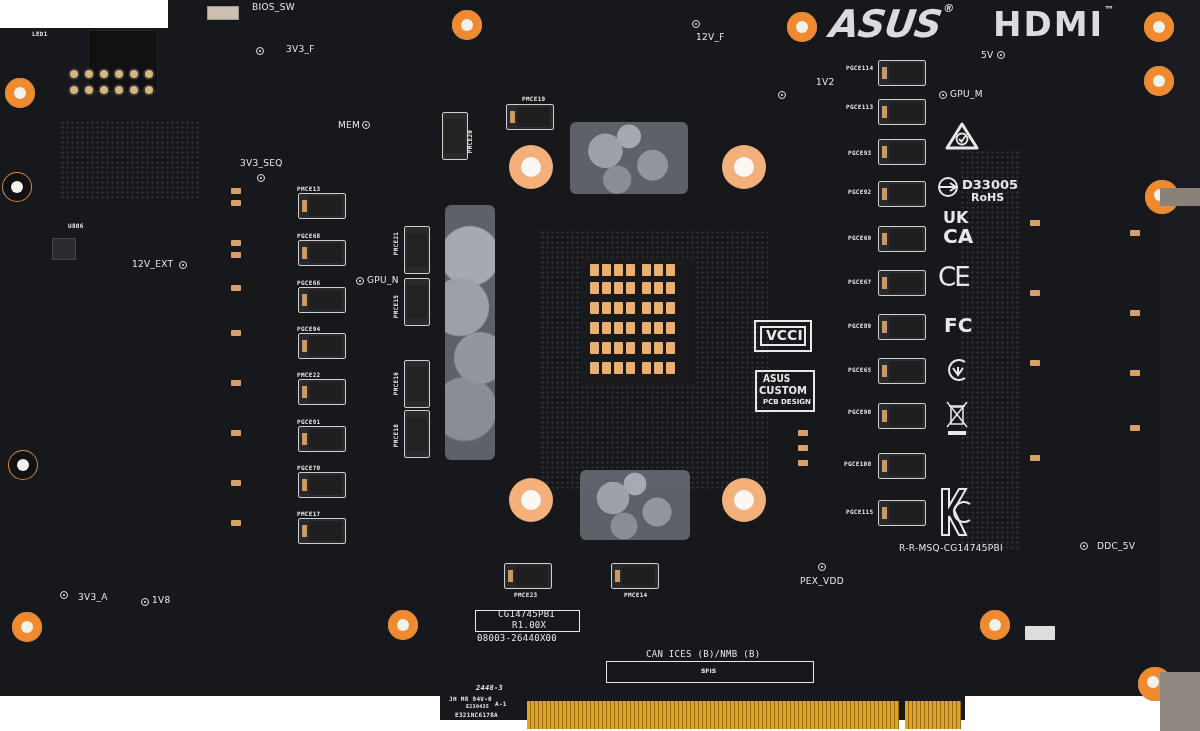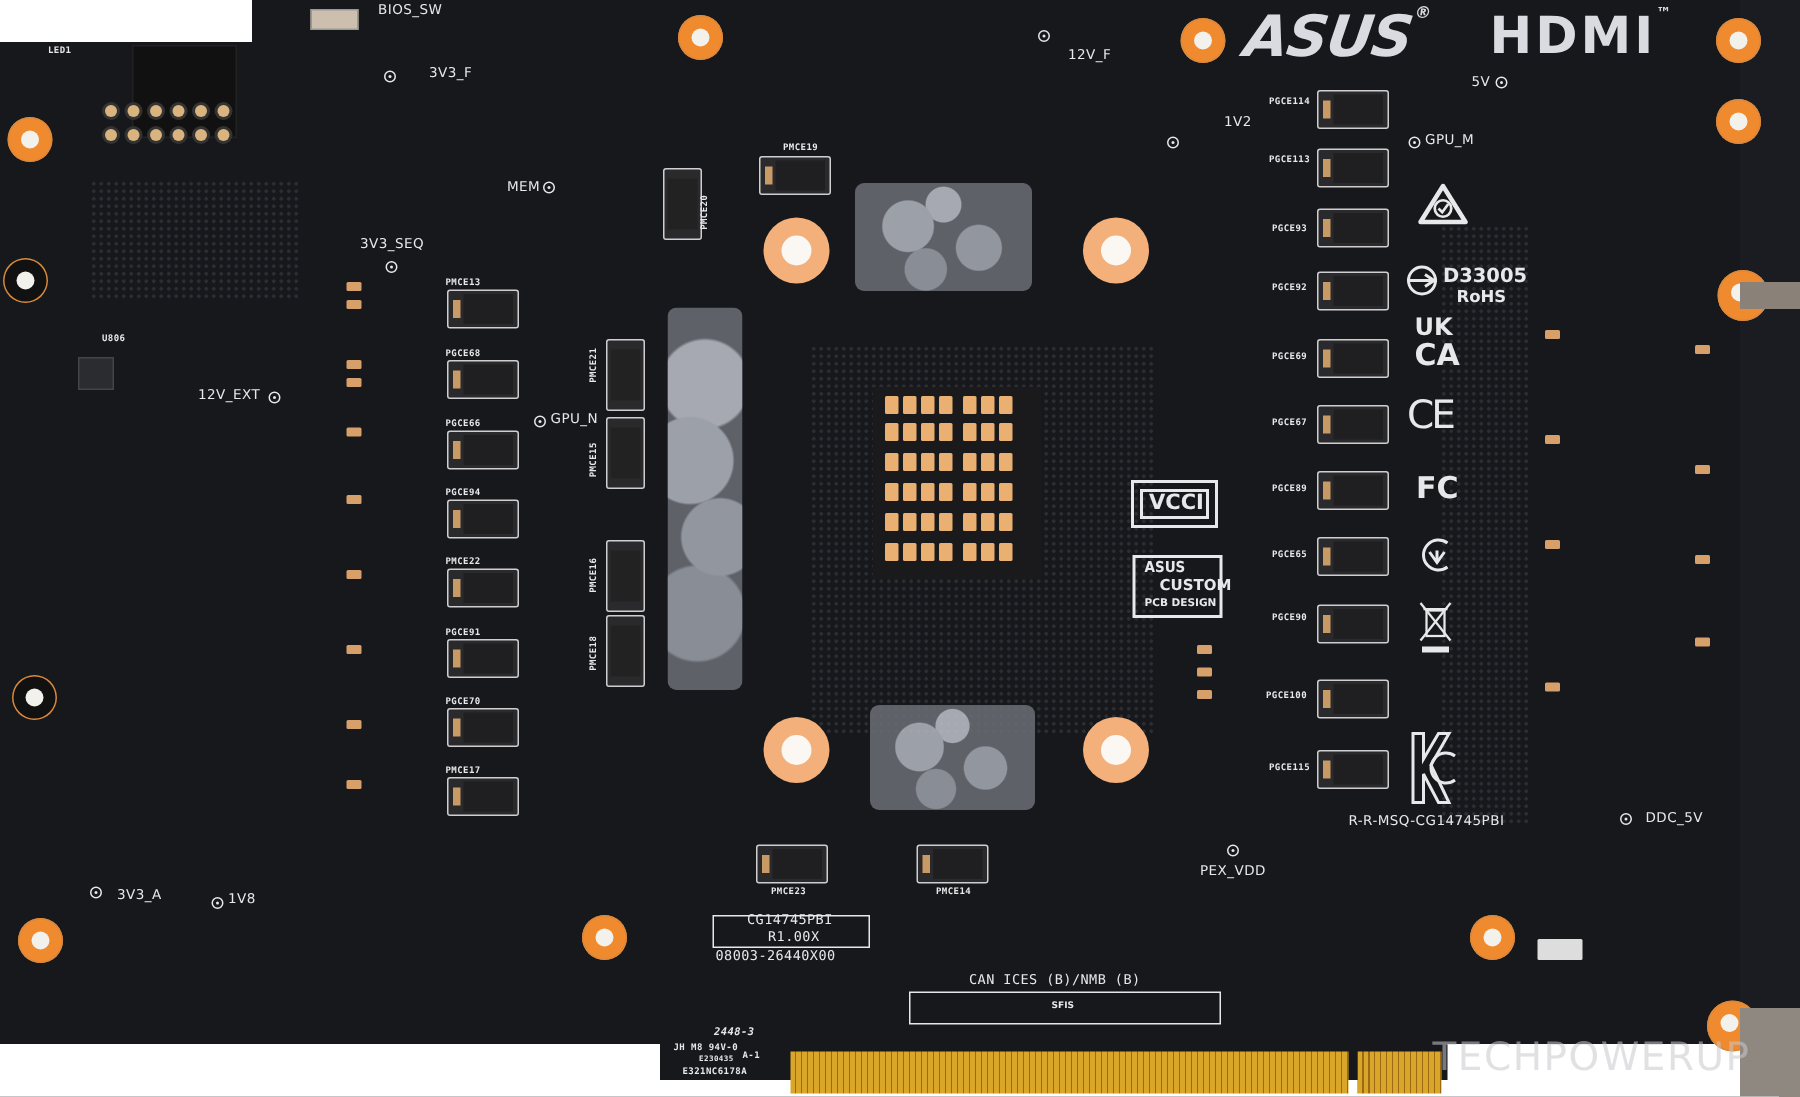--- a/index.html
+++ b/index.html
@@ -63,21 +63,21 @@
   <div class="pin" style="left:130px;top:86px;"></div>
   <div class="pin" style="left:145px;top:86px;"></div>
 
   <div class="silk sm" style="left:32px;top:30px;">LED1</div>
   <div class="box" style="left:207px;top:6px;width:32px;height:14px;background:#cdbfae;border-color:#999;"></div>
   <div class="silk md" style="left:252px;top:2px;">BIOS_SW</div>
   <div class="tp" style="left:256px;top:47px;"></div>
   <div class="silk md" style="left:286px;top:44px;">3V3_F</div>
 
   <div class="tp" style="left:692px;top:20px;"></div>
-  <div class="silk md" style="left:712px;top:32px;">12V_F</div>
+  <div class="silk md" style="left:696px;top:32px;">12V_F</div>
   <div class="silk md" style="left:775px;top:77px;margin-left:41px;">1V2</div>
   <div class="tp" style="left:778px;top:91px;"></div>
 
   <div class="logo" style="left:830px;top:2px;font-size:38px;letter-spacing:-1px;transform:skewX(-8deg);">
     <span>ASUS</span><span style="font-size:11px;vertical-align:top;font-style:normal;">®</span>
   </div>
   <div class="logo" style="left:993px;top:4px;font-size:34px;font-style:normal;letter-spacing:2px;">
     <span>HDMI</span><span style="font-size:10px;vertical-align:top;">™</span>
   </div>
 
@@ -311,21 +311,21 @@
 
   <div class="silk md" style="left:1097px;top:541px;">DDC_5V</div>
   <div class="tp" style="left:1080px;top:542px;"></div>
 
   <div class="box" style="left:754px;top:320px;width:58px;height:32px;border-width:2px;">
     <div class="box" style="left:4px;top:4px;right:4px;bottom:4px;border-width:2px;"></div>
     <span style="position:absolute;left:10px;top:5px;color:#e8e8ea;font-weight:bold;font-size:14px;font-family:'DejaVu Sans',sans-serif;">VCCI</span>
   </div>
   <div class="box" style="left:755px;top:370px;width:60px;height:42px;border-width:2px;">
     <div style="position:absolute;left:6px;top:1px;color:#e8e8ea;font:bold 10px 'DejaVu Sans Condensed','DejaVu Sans',sans-serif;">ASUS</div>
-    <div style="position:absolute;left:16px;top:13px;color:#e8e8ea;font:bold 10px 'DejaVu Sans',sans-serif;">CUSTOM</div>
+    <div style="position:absolute;left:2px;top:13px;color:#e8e8ea;font:bold 10px 'DejaVu Sans',sans-serif;">CUSTOM</div>
     <div style="position:absolute;left:6px;top:26px;color:#e8e8ea;font:bold 7px 'DejaVu Sans',sans-serif;">PCB DESIGN</div>
   </div>
 
   <div class="tp" style="left:60px;top:591px;"></div>
   <div class="silk md" style="left:78px;top:592px;">3V3_A</div>
   <div class="tp" style="left:141px;top:598px;"></div>
   <div class="silk md" style="left:152px;top:595px;">1V8</div>
 
   <div class="tp" style="left:818px;top:563px;"></div>
   <div class="silk md" style="left:800px;top:576px;">PEX_VDD</div>
@@ -347,21 +347,20 @@
   <div class="silk sm" style="left:455px;top:711px;">E321NC6178A</div>
 
   <div class="gold" style="left:527px;top:701px;width:372px;height:28px;"></div>
   <div class="gold" style="left:905px;top:701px;width:56px;height:28px;"></div>
 
   <div class="hole o" style="left:1145px;top:180px;width:34px;height:34px;"></div>
   <div style="position:absolute;left:1160px;top:188px;width:40px;height:18px;background:#8a8278;"></div>
   <div class="hole o" style="left:1138px;top:667px;width:34px;height:34px;"></div>
   <div style="position:absolute;left:1160px;top:672px;width:40px;height:59px;background:#8f8880;"></div>
 
-  <div class="watermark" style="left:955px;top:690px;">TECHPOWERUP</div>
 
   <div class="smd" style="left:231px;top:188px;"></div>
   <div class="smd" style="left:231px;top:200px;"></div>
   <div class="smd" style="left:231px;top:240px;"></div>
   <div class="smd" style="left:231px;top:252px;"></div>
   <div class="smd" style="left:231px;top:285px;"></div>
   <div class="smd" style="left:231px;top:330px;"></div>
   <div class="smd" style="left:231px;top:380px;"></div>
   <div class="smd" style="left:231px;top:430px;"></div>
   <div class="smd" style="left:231px;top:480px;"></div>

